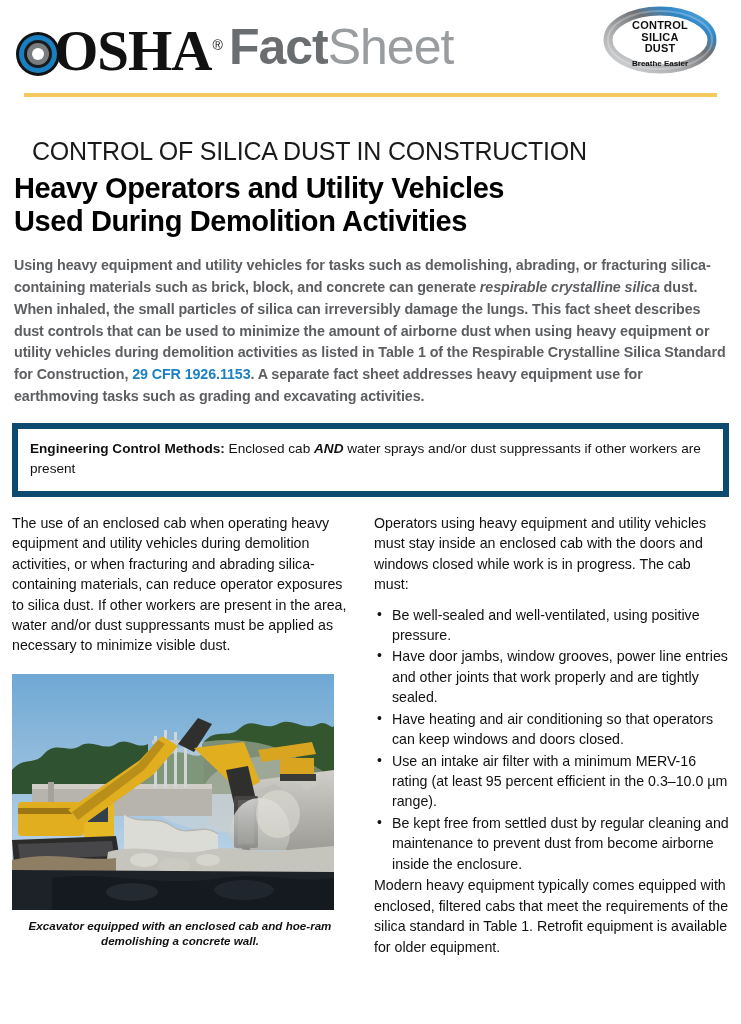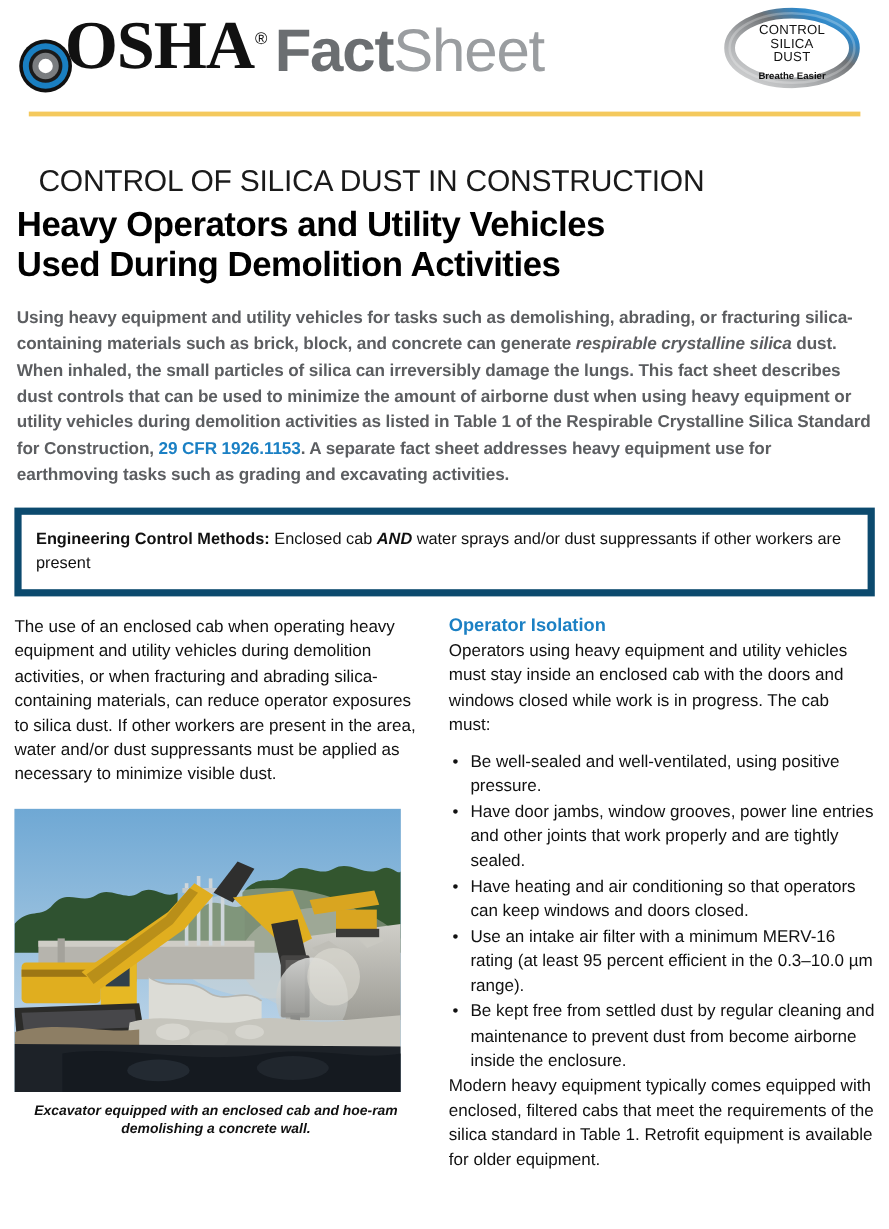--- a/index.html
+++ b/index.html
@@ -17,23 +17,23 @@
   .page { position: relative; width: 741px; height: 1024px; padding: 0 12px; }
 
   
   .header {
     position: relative;
     height: 96px;
   }
   .osha-logo {
     position: absolute;
     left: 4px;
-    top: 10px;
+    top: 22px;
     display: flex;
-    align-items: flex-end;
+    align-items: flex-start;
     white-space: nowrap;
   }
   .osha-ring {
     position: relative;
     width: 44px; height: 44px;
     display: inline-block;
     vertical-align: middle;
     margin-right: -6px;
     top: 10px;
   }
@@ -104,21 +104,21 @@
     width: 118px;
     height: 84px;
   }
   .csd-ring-wrap { position: absolute; left: 0; top: 0; width: 118px; height: 68px; }
   .csd-text {
     position: absolute;
     left: 0; right: 0;
     top: 14px;
     text-align: center;
     font-family: "Liberation Sans", sans-serif;
-    font-weight: normal;
+    font-weight: bold;
     font-size: 11px;
     line-height: 11.5px;
     color: #111;
     letter-spacing: 0.2px;
   }
   .csd-tag {
     position: absolute;
     left: 0; right: 0;
     top: 53px;
     text-align: center;
@@ -403,21 +403,20 @@
             <ellipse cx="120" cy="218" rx="26" ry="9" fill="#232a32"></ellipse>
             <ellipse cx="232" cy="216" rx="30" ry="10" fill="#20262d"></ellipse>
           </svg>
 
         </div>
         <div class="caption">Excavator equipped with an enclosed cab and hoe-ram demolishing a concrete wall.</div>
       </div>
     </div>
 
     <div class="col-right">
-      <h2 class="sec-head">Operator Isolation</h2>
       <p class="body-p">Operators using heavy equipment and utility vehicles must stay inside an enclosed cab with the doors and windows closed while work is in progress. The cab must:</p>
       <ul class="bullets">
         <li>Be well-sealed and well-ventilated, using positive pressure.</li>
         <li>Have door jambs, window grooves, power line entries and other joints that work properly and are tightly sealed.</li>
         <li>Have heating and air conditioning so that operators can keep windows and doors closed.</li>
         <li>Use an intake air filter with a minimum MERV-16 rating (at least 95 percent efficient in the 0.3–10.0 µm range).</li>
         <li>Be kept free from settled dust by regular cleaning and maintenance to prevent dust from become airborne inside the enclosure.</li>
       </ul>
       <p class="body-p" style="">Modern heavy equipment typically comes equipped with enclosed, filtered cabs that meet the requirements of the silica standard in Table 1. Retrofit equipment is available for older equipment.</p>
     </div>

